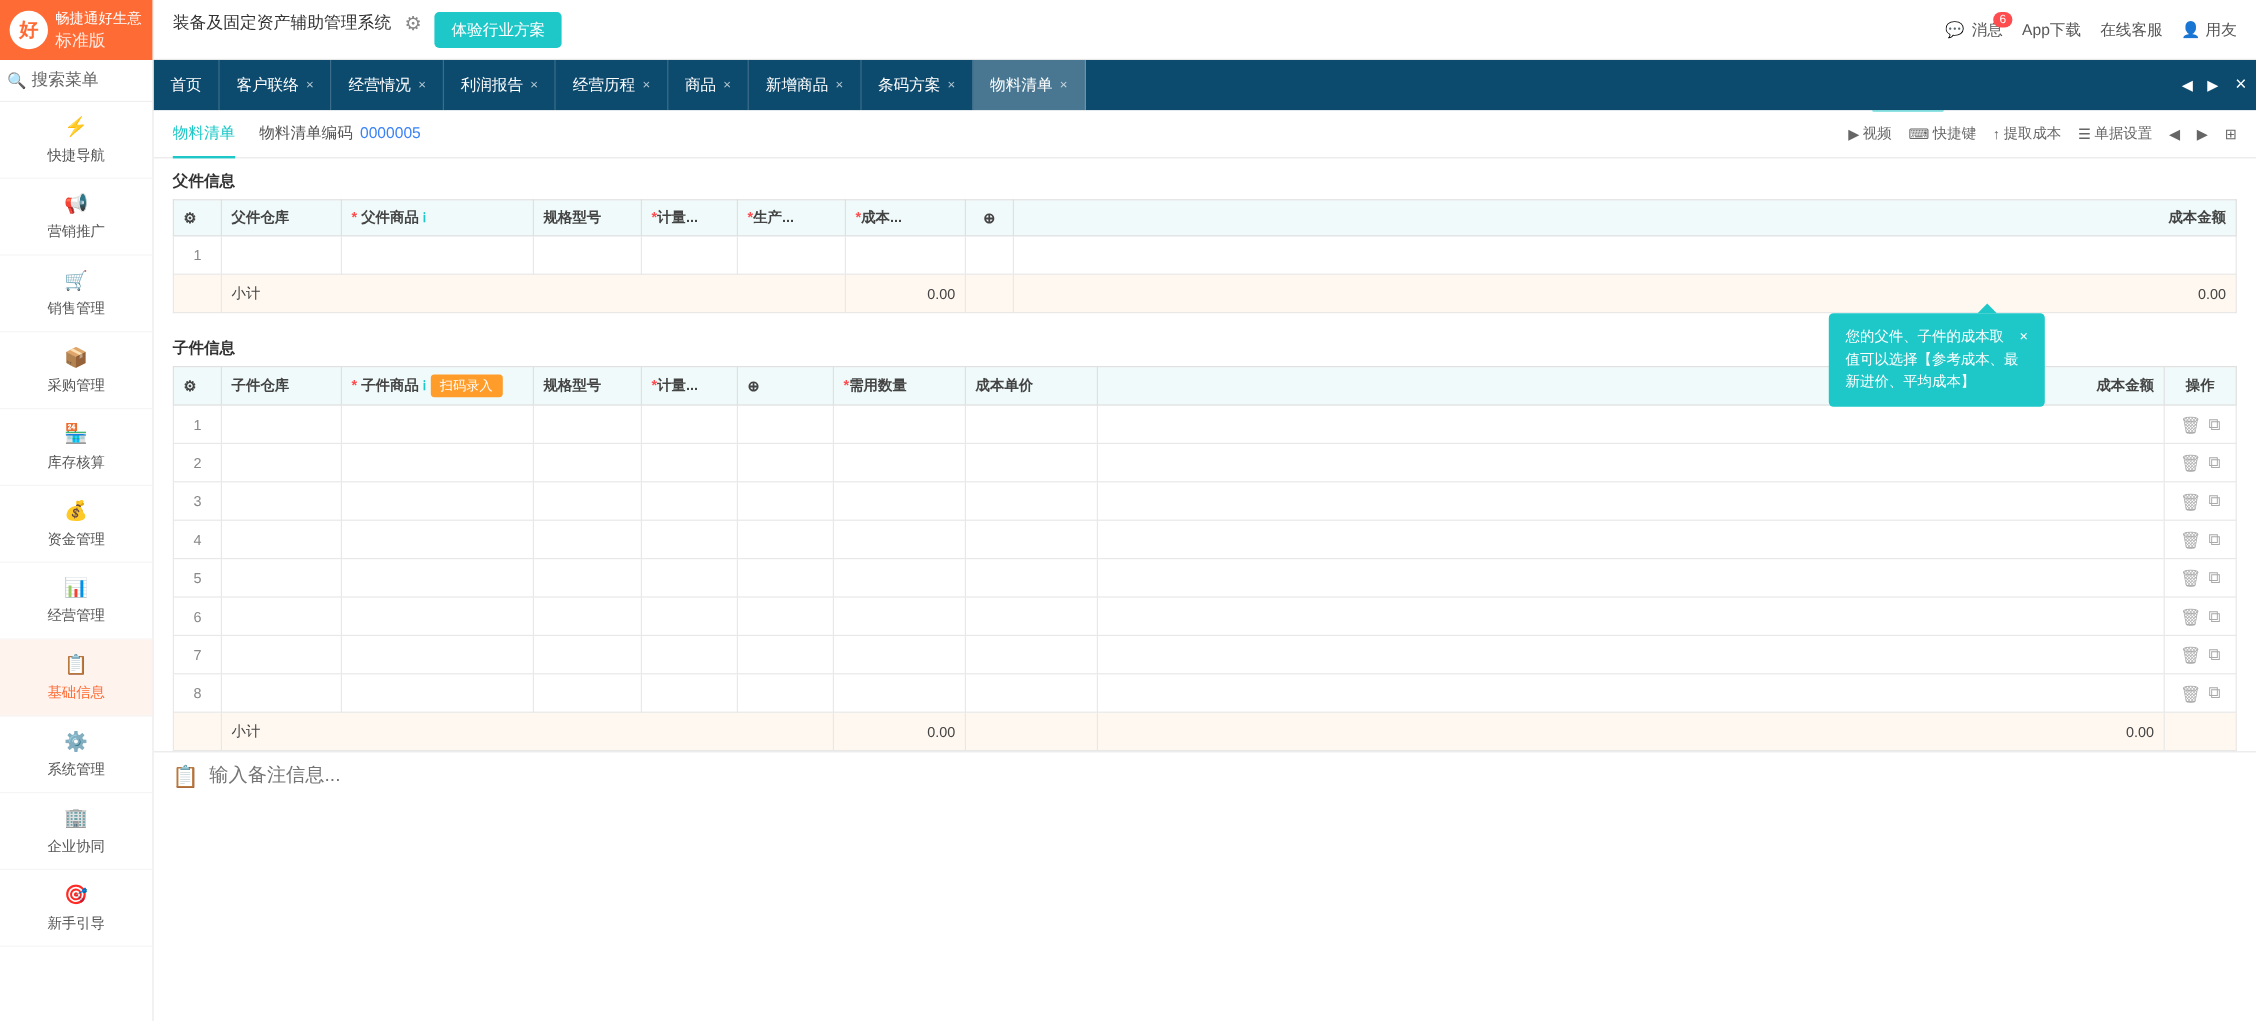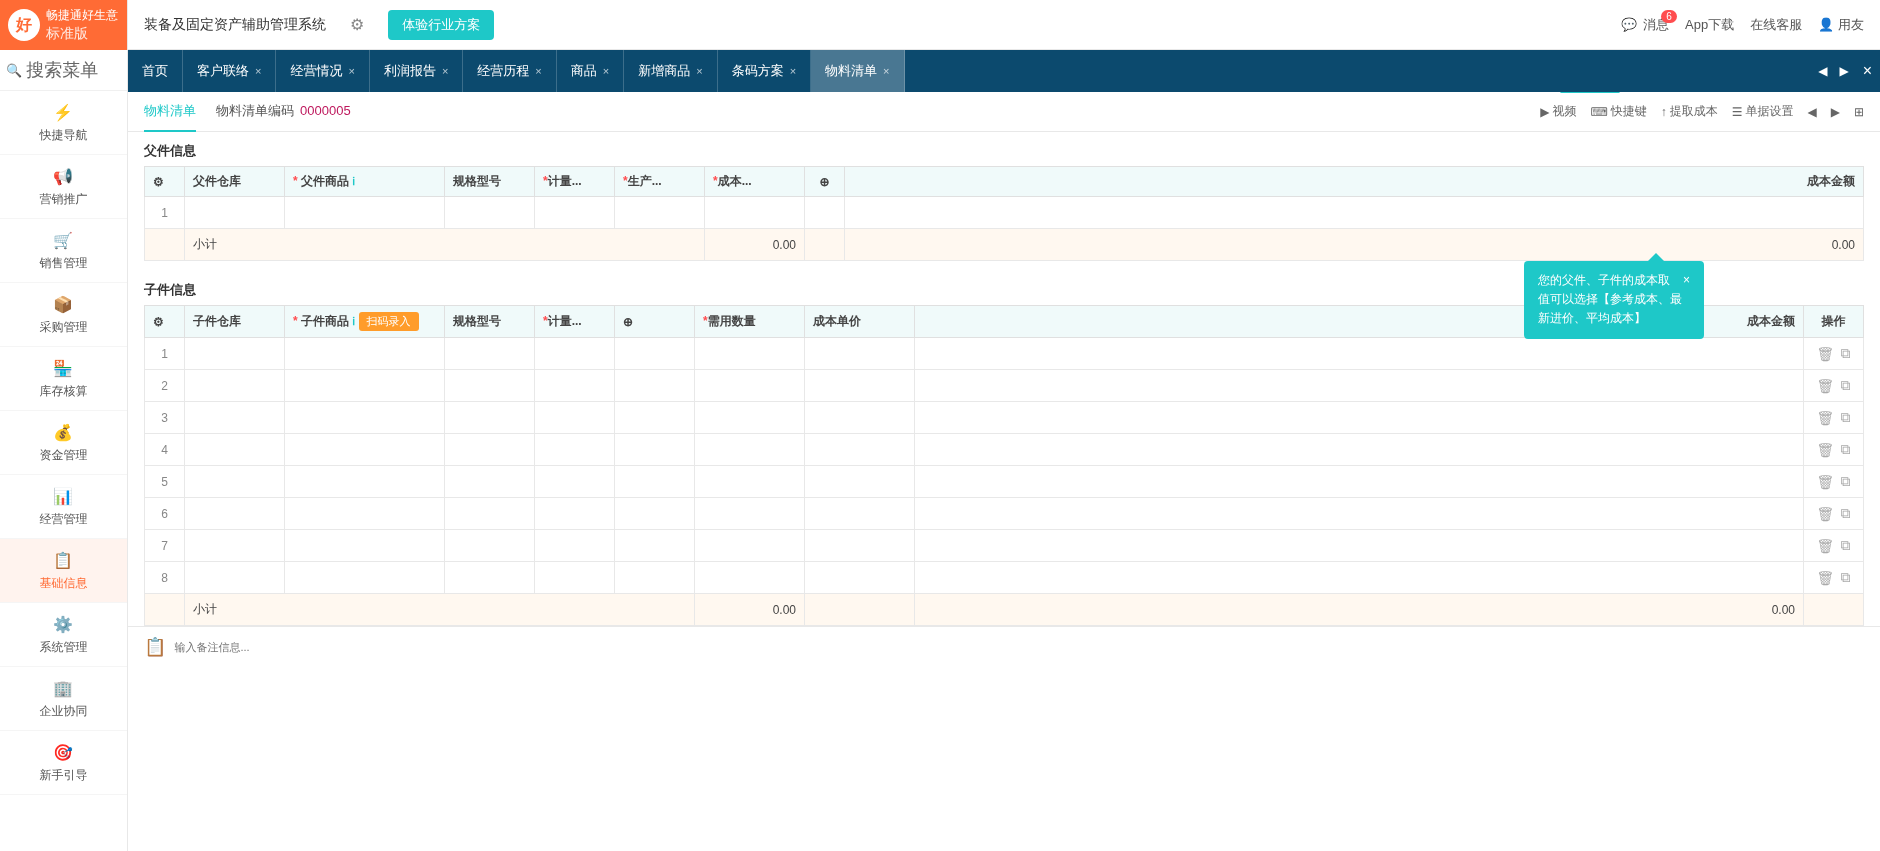--- a/index.html
+++ b/index.html
@@ -81,22 +81,21 @@
       height: 50px;
       display: flex;
       align-items: center;
       justify-content: space-between;
       padding: 0 16px;
       border-bottom: 1px solid #e8e8e8;
       flex-shrink: 0;
     }
     .top-header-left {
       display: flex;
-      align-items: center;
-      gap: 24px;
+      gap: 11px;
     }
     .system-title { font-size: 14px; color: #333; }
     .gear-icon { color: #888; cursor: pointer; font-size: 16px; }
     .trial-btn {
       background: #1ec8c8;
       color: #fff;
       border: none;
       padding: 6px 14px;
       border-radius: 4px;
       cursor: pointer;
@@ -342,21 +341,21 @@
   <div class="sidebar-logo">
     <div class="sidebar-logo-icon">好</div>
     <div class="sidebar-logo-text">
       <span>畅捷通好生意</span>
       <span style="font-size:14px;opacity:0.85;">标准版</span>
     </div>
   </div>
 
   <div class="sidebar-search">
     <span>🔍</span>
-    <span style="font-size:18px;">搜索菜单</span>
+    <span style="font-size:14px;">搜索菜单</span>
   </div>
 
   <div class="sidebar-item">
     <span class="sidebar-icon">⚡</span>
     <span>快捷导航</span>
   </div>
   <div class="sidebar-item">
     <span class="sidebar-icon">📢</span>
     <span>营销推广</span>
   </div>
@@ -462,21 +461,21 @@
   </div>
 
   <div class="content-area">
 
     <div class="sub-tabs">
       <div class="sub-tab active">
         <span>物料清单</span>
       </div>
       <div class="sub-tab">
         <span>物料清单编码</span>
-        <span style="margin-left:6px; color:#be185d;">0000005</span>
+        <span style="margin-left:6px; color:#3b82f6;">0000005</span>
       </div>
       <div class="sub-tabs-right">
         <div class="scroll-indicator"></div>
         <span>
           <span>▶</span>
           <span>视频</span>
         </span>
         <span>
           <span>⌨</span>
           <span>快捷键</span>
@@ -730,17 +729,17 @@
   <td></td>
   <td style="padding:6px 8px; text-align:right;">0.00</td>
   <td></td>
 </tr>
           </tbody>
       </table>
     </div>
 
     <div class="bottom-bar">
       <span class="bottom-icon">📋</span>
-      <input type="text" style="border: none; outline: none; flex: 1 1 0%; font-size: 11px; color: rgb(170, 170, 170);" placeholder="输入备注信息...">
+      <input type="text" style="border: none; outline: none; flex: 1 1 0%; font-size: 16px; color: rgb(170, 170, 170);" placeholder="输入备注信息...">
     </div>
 
   </div>
 </div>
 
 </body></html>

